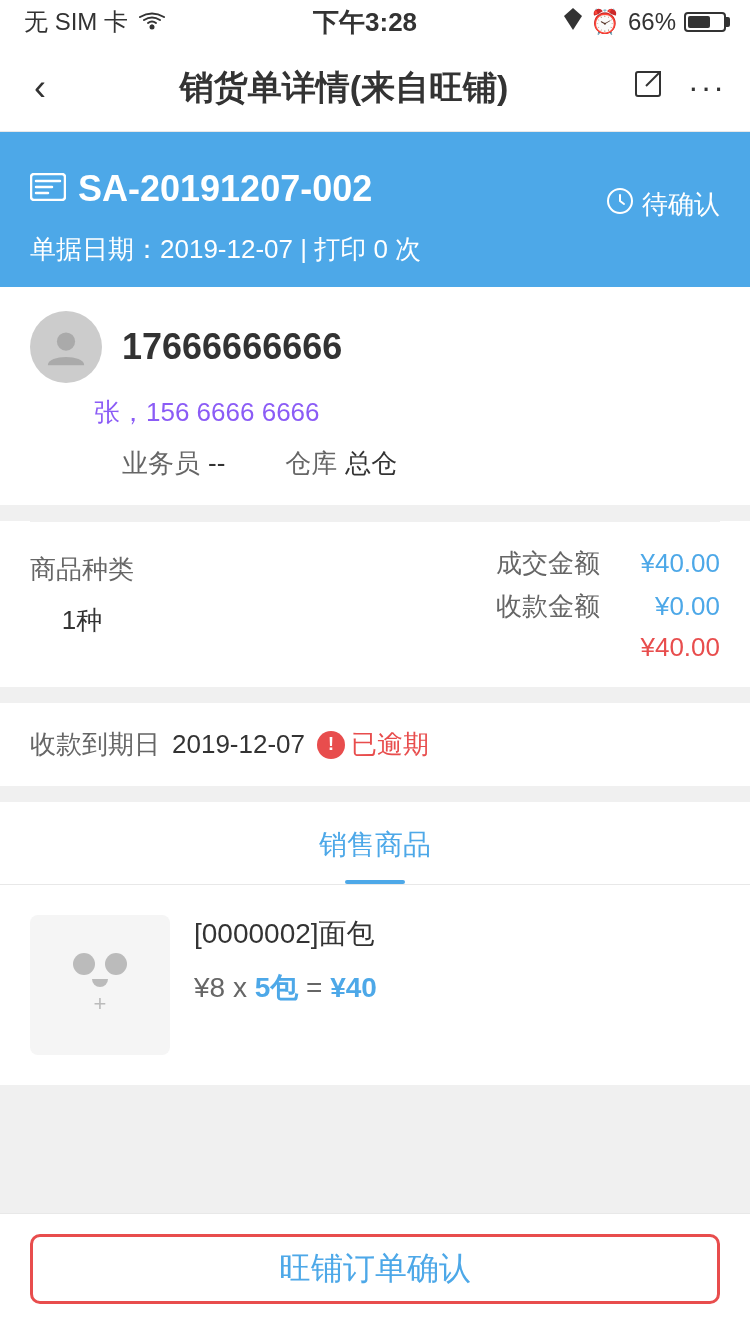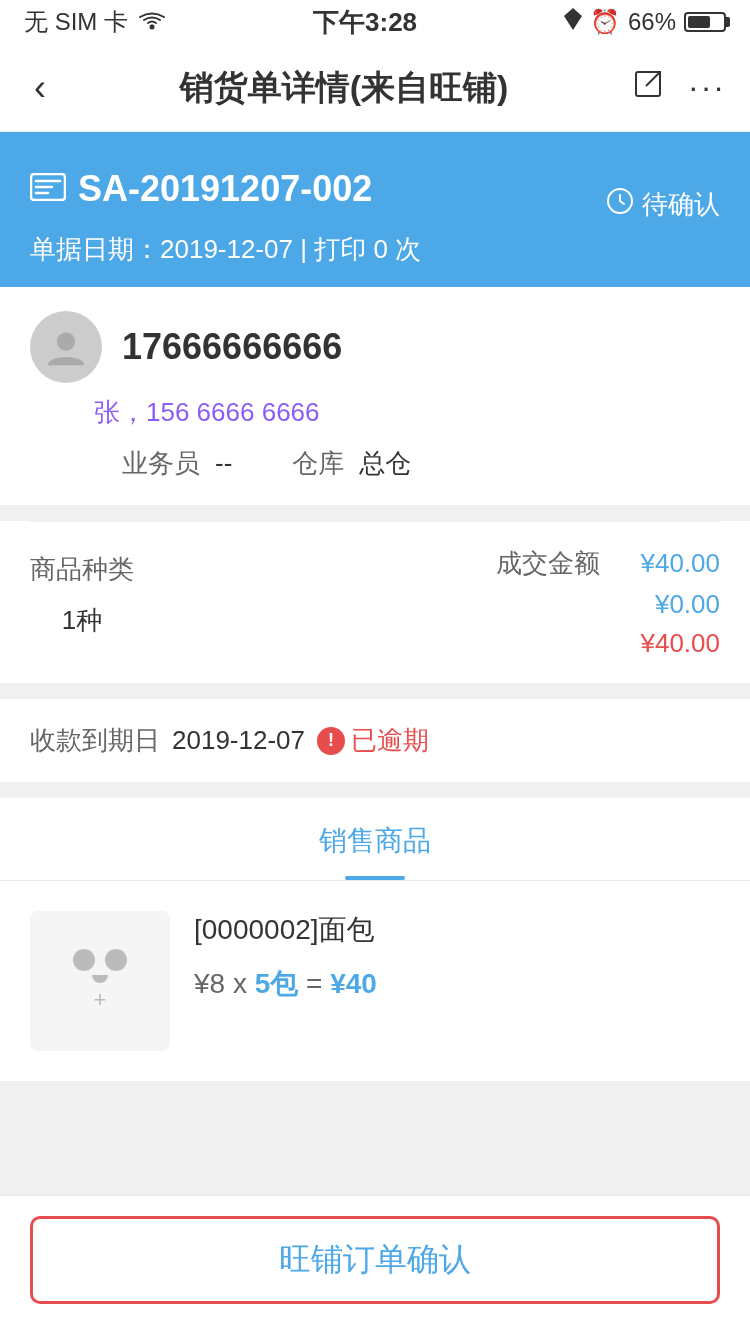--- a/index.html
+++ b/index.html
@@ -185,21 +185,21 @@
       margin-bottom: 16px;
     }
     .customer-meta {
       display: flex;
       align-items: center;
       margin-left: 92px;
     }
     .meta-item {
       display: flex;
       align-items: center;
-      gap: 15px;
+      gap: 8px;
       margin-right: 60px;
     }
     .meta-label {
       font-size: 26px;
       color: #666;
     }
     .meta-value {
       font-size: 26px;
       color: #333;
     }
@@ -411,21 +411,21 @@
       position: fixed;
       bottom: 0;
       left: 0;
       width: 750px;
       background: #fff;
       padding: 20px 30px 30px;
       border-top: 1px solid #e8e8e8;
     }
     .confirm-btn {
       width: 100%;
-      height: 88px;
+      height: 70px;
       border: 3px solid #e84d4d;
       border-radius: 10px;
       background: #fff;
       font-size: 32px;
       color: #4da8e8;
       font-weight: 500;
       cursor: pointer;
       display: flex;
       align-items: center;
       justify-content: center;
@@ -532,20 +532,21 @@
     <div class="summary-left">
       <span class="summary-label">商品种类</span>
       <span class="summary-value">1种</span>
     </div>
     <div class="summary-right">
       <div class="amount-row">
         <span class="amount-label">成交金额</span>
         <span class="amount-value blue">¥40.00</span>
       </div>
       <div class="amount-row">
+        <span class="amount-label">收款金额</span>
         <span class="amount-value blue">¥0.00</span>
       </div>
       <div class="amount-row">
         <span class="amount-value red">¥40.00</span>
       </div>
     </div>
   </div>
 </div>
 
 <div class="due-section section">

